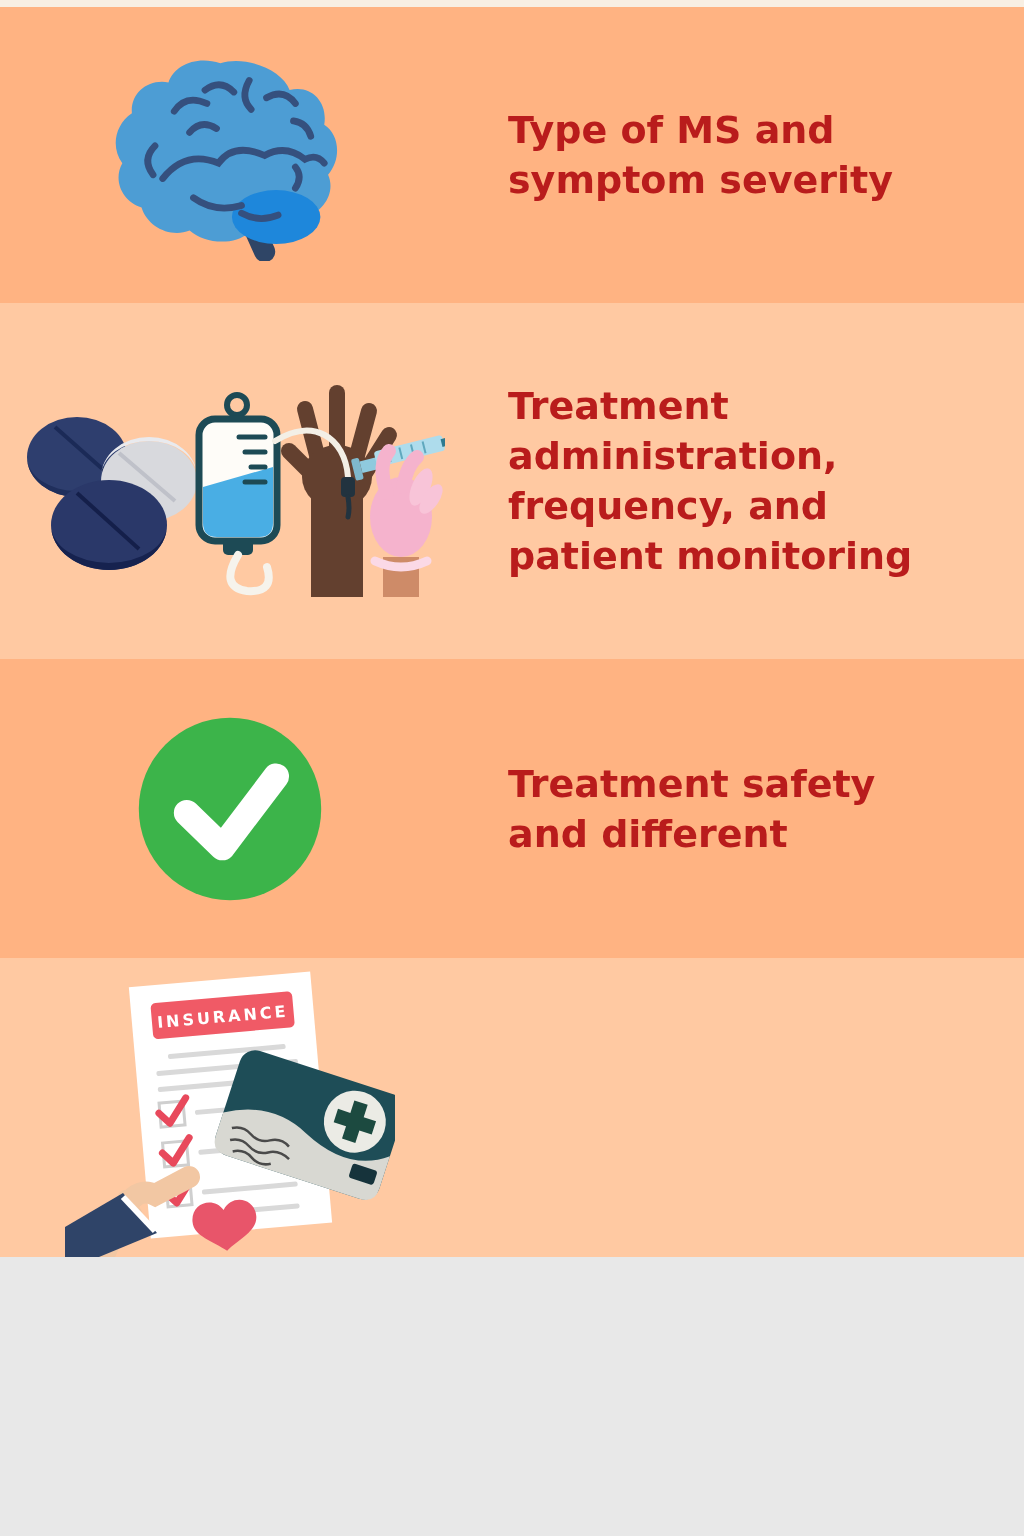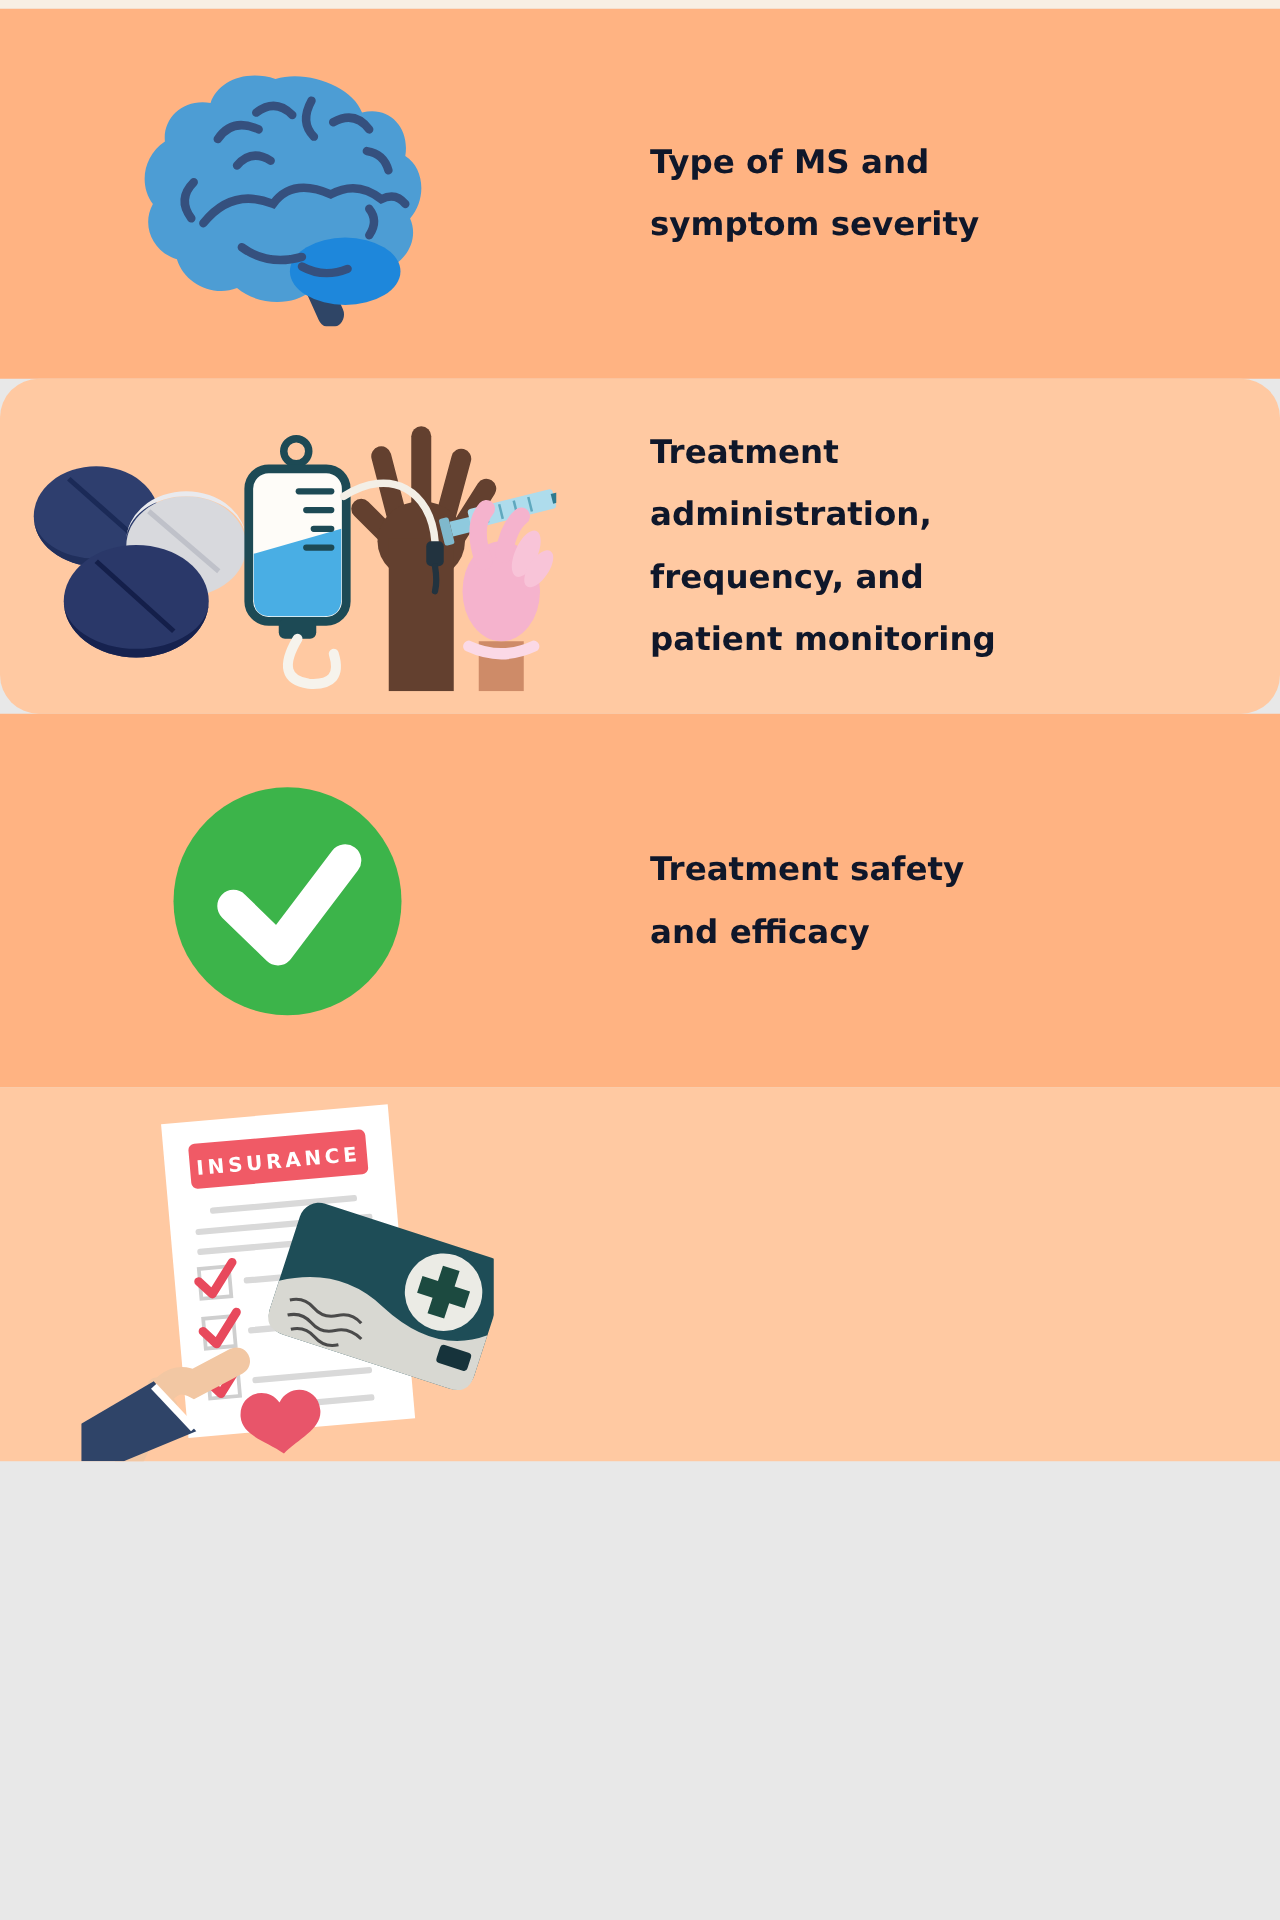--- a/index.html
+++ b/index.html
@@ -25,30 +25,30 @@
   .intro p{
     margin:0;color:#FCF8F2;font-size:28px;font-weight:bold;
     line-height:37px;white-space:pre-line;
   }
   .divider{height:7px;background:#F8EFE3;}
   
   .row{display:flex;align-items:center;}
   .row-odd{background:#FFB382;}
   .row-even{background:#FFC9A2;}
   .row-1{height:296px;}
-  .row-2{height:268px;border-radius:31px;}
+  .row-2{height:356px;}
   .row-3{height:299px;}
   .row-4{height:299px;}
   .icon-box{
     width:460px;flex:0 0 460px;display:flex;
     align-items:center;justify-content:center;
   }
   .row-4 .icon-box{align-self:flex-end;align-items:flex-end;}
   .label{
-    margin-left:60px;color:#0f172a;font-size:26px;font-weight:bold;
+    margin-left:48px;color:#b91c1c;font-size:38px;font-weight:bold;
     line-height:50px;white-space:pre-line;
   }
 </style>
 </head>
 <body>
 
 <div class="page">
 
 
 
@@ -159,21 +159,21 @@
   </div>
 
   <div class="row row-3 row-odd">
     <div class="icon-box">
       <svg width="192" height="192" viewBox="0 0 200 200">
         <circle cx="100" cy="100" r="95" fill="#3CB44A"></circle>
         <path d="M55,104 L92,140 L148,66" stroke="#FFFFFF" stroke-width="27" fill="none" stroke-linecap="round" stroke-linejoin="round"></path>
       </svg>
     </div>
     <div class="label">Treatment safety
-and efficacy</div>
+and different</div>
   </div>
 
   <div class="row row-4 row-even">
     <div class="icon-box">
       <svg width="330" height="296" viewBox="0 0 330 296">
 
         <g transform="rotate(-5 165 150)">
           <rect x="75" y="18" width="182" height="252" fill="#FFFFFF"></rect>
           <rect x="95" y="36" width="142" height="36" rx="5" fill="#F05A66"></rect>
           <text x="166" y="61" text-anchor="middle" fill="#FFFFFF" font-size="16" font-weight="bold" letter-spacing="3" font-family="DejaVu Sans, Liberation Sans, sans-serif">INSURANCE</text>

